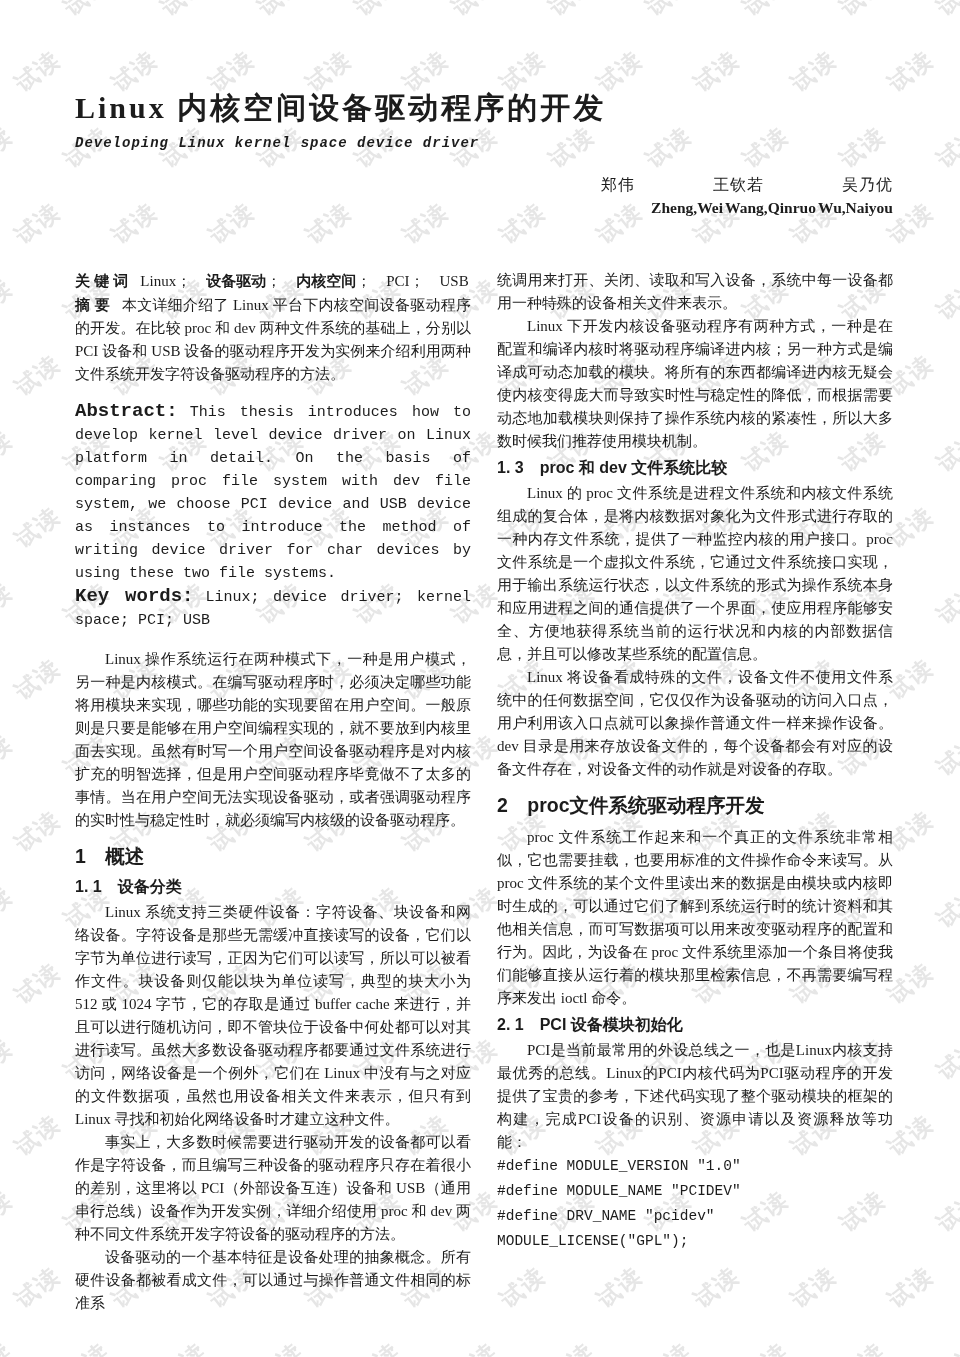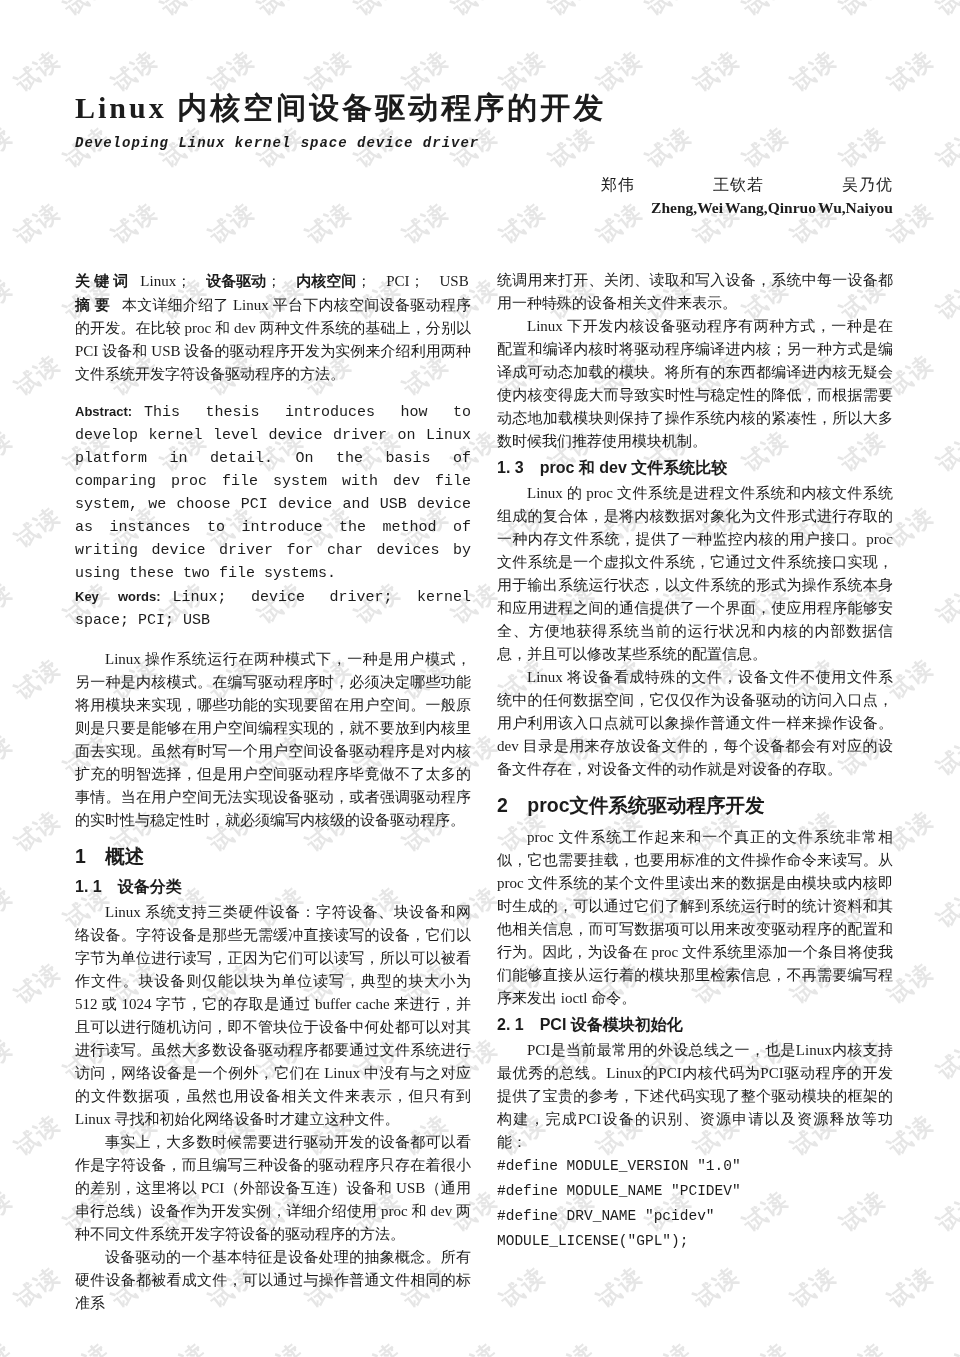--- a/index.html
+++ b/index.html
@@ -42,21 +42,21 @@
   .authors-cn { font-size:16px; }
   .authors-cn span { margin-left:78px; letter-spacing:1px; }
   .authors-en { margin-top:3px; font-weight:bold; font-size:15.5px; }
   .authors-en span { margin-left:2px; }
   .columns { display:flex; gap:26px; margin-top:52px; }
   .col { width:396px; }
   p.body { margin:0; font-size:15px; line-height:23px; text-align:justify; }
   p.ind { text-indent:2em; }
   .en { font-family:"Liberation Mono","DejaVu Sans Mono",monospace; font-size:14px; line-height:23px; }
   .lbl { font-family:"Liberation Sans","DejaVu Sans",sans-serif; font-weight:bold; margin-right:12px; }
-  .en .lbl { font-family:Liberation Sans, sans-serif; font-size:13px; }
+  .en .lbl { font-family:Liberation Mono, monospace; font-size:19px; }
   .kwb { font-family:"Liberation Sans","DejaVu Sans",sans-serif; font-weight:bold; }
   .h1 {
     font-family:"Liberation Sans","DejaVu Sans",sans-serif;
     font-weight:bold; font-size:19.5px;
     margin:11px 0 7px;
   }
   .h2 {
     font-family:"Liberation Sans","DejaVu Sans",sans-serif;
     font-weight:bold; font-size:16px;
     margin:5px 0 3px;

